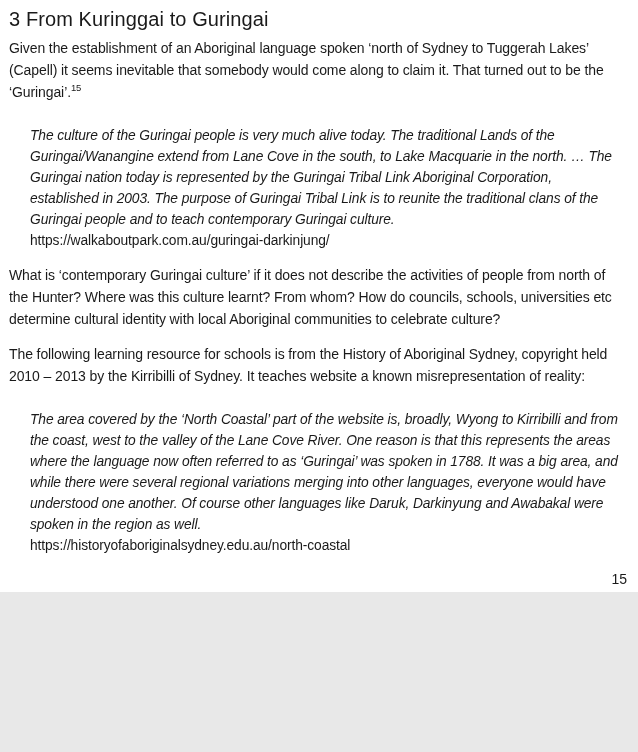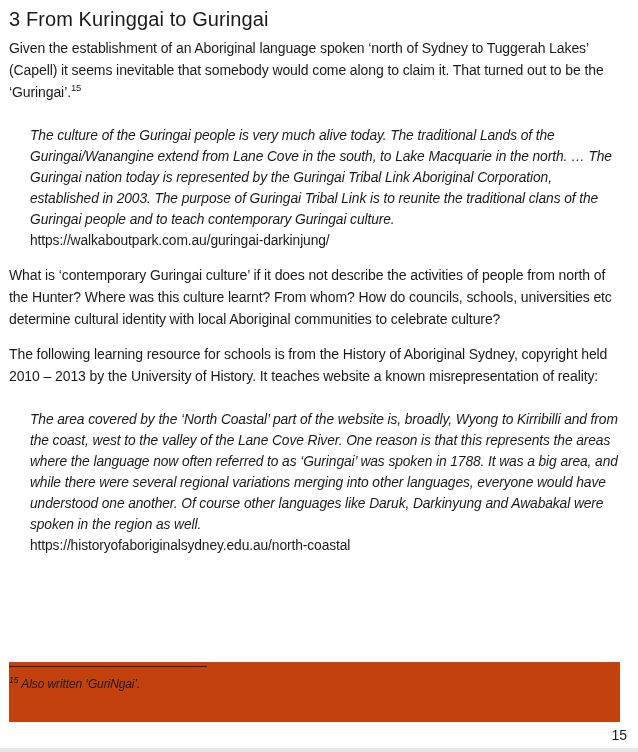--- a/index.html
+++ b/index.html
@@ -3,21 +3,21 @@
 <meta charset="utf-8">
 <style>
   html, body {
     margin: 0;
     padding: 0;
     background: #e8e8e8;
   }
   .page-canvas {
     position: relative;
     width: 638px;
-    height: 748px;
+    height: 592px;
     background: #ffffff;
     overflow: hidden;
     font-family: "Liberation Sans", sans-serif;
     color: #1a1a1a;
   }
   .content {
     position: absolute;
     left: 9px;
     right: 18px;
     top: 0;
@@ -102,21 +102,21 @@
 
     <h1 class="doc-heading">3 From Kuringgai to Guringai</h1>
 
     <p class="body-para para-first"><span>Given the establishment of an Aboriginal language spoken </span><span class="italic-seg">‘north of Sydney to Tuggerah Lakes’</span><span> (Capell) it seems inevitable that somebody would come along to claim it. That turned out to be the ‘Guringai’.</span><sup class="fn-ref">15</sup></p>
 
 
     <blockquote class="quote-block"><span>The culture of the Guringai people is very much alive today. The traditional Lands of the Guringai/Wanangine extend from Lane Cove in the south, to Lake Macquarie in the north. … The Guringai nation today is represented by the Guringai Tribal Link Aboriginal Corporation, established in 2003. The purpose of Guringai Tribal Link is to reunite the traditional clans of the Guringai people and to teach contemporary Guringai culture.</span><span class="quote-source">https://walkaboutpark.com.au/guringai-darkinjung/</span></blockquote>
 
     <p class="body-para">What is ‘contemporary Guringai culture’ if it does not describe the activities of people from north of the Hunter? Where was this culture learnt? From whom? How do councils, schools, universities etc determine cultural identity with local Aboriginal communities to celebrate culture?</p>
 
-    <p class="body-para"><span>The following learning resource for schools is from the </span><span class="italic-seg">History of Aboriginal Sydney</span><span>, copyright held 2010 – 2013 by the </span><span class="italic-seg">University of History</span><span>. It teaches website a known misrepresentation of reality:</span></p>
+    <p class="body-para"><span>The following learning resource for schools is from the </span><span class="italic-seg">History of Aboriginal Sydney</span><span>, copyright held 2010 – 2013 by the </span><span class="italic-seg">Kirribilli of Sydney</span><span>. It teaches website a known misrepresentation of reality:</span></p>
 
     <blockquote class="quote-block"><span>The area covered by the ‘North Coastal’ part of the website is, broadly, Wyong to Kirribilli and from the coast, west to the valley of the Lane Cove River. One reason is that this represents the areas where the language now often referred to as ‘Guringai’ was spoken in 1788. It was a big area, and while there were several regional variations merging into other languages, everyone would have understood one another. Of course other languages like Daruk, Darkinyung and Awabakal were spoken in the region as well.</span><span class="quote-source">https://historyofaboriginalsydney.edu.au/north-coastal</span></blockquote>
 
   </div>
 
   <div class="footer-area">
     <hr class="footnote-divider">
     <div class="footnote-text"><sup>15</sup><span class="footnote-body">Also written ‘GuriNgai’.</span></div>
   </div>
 

